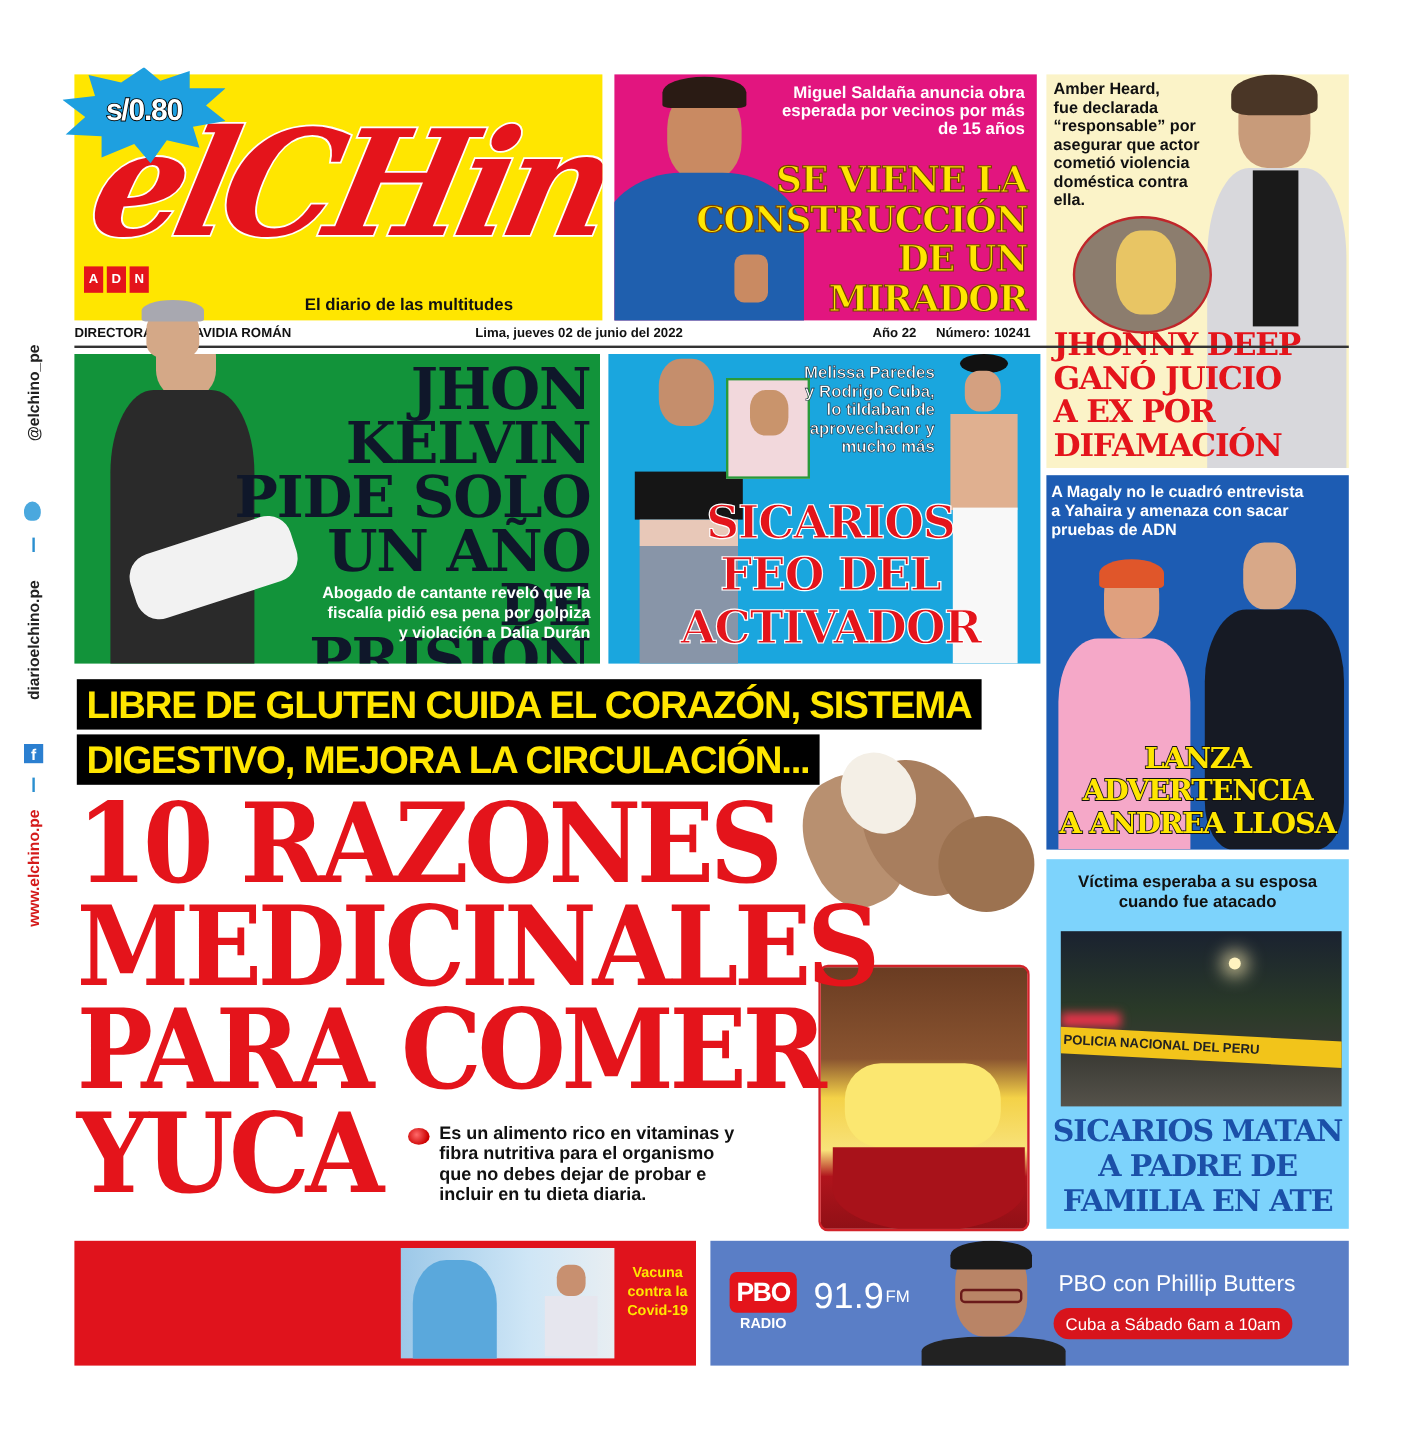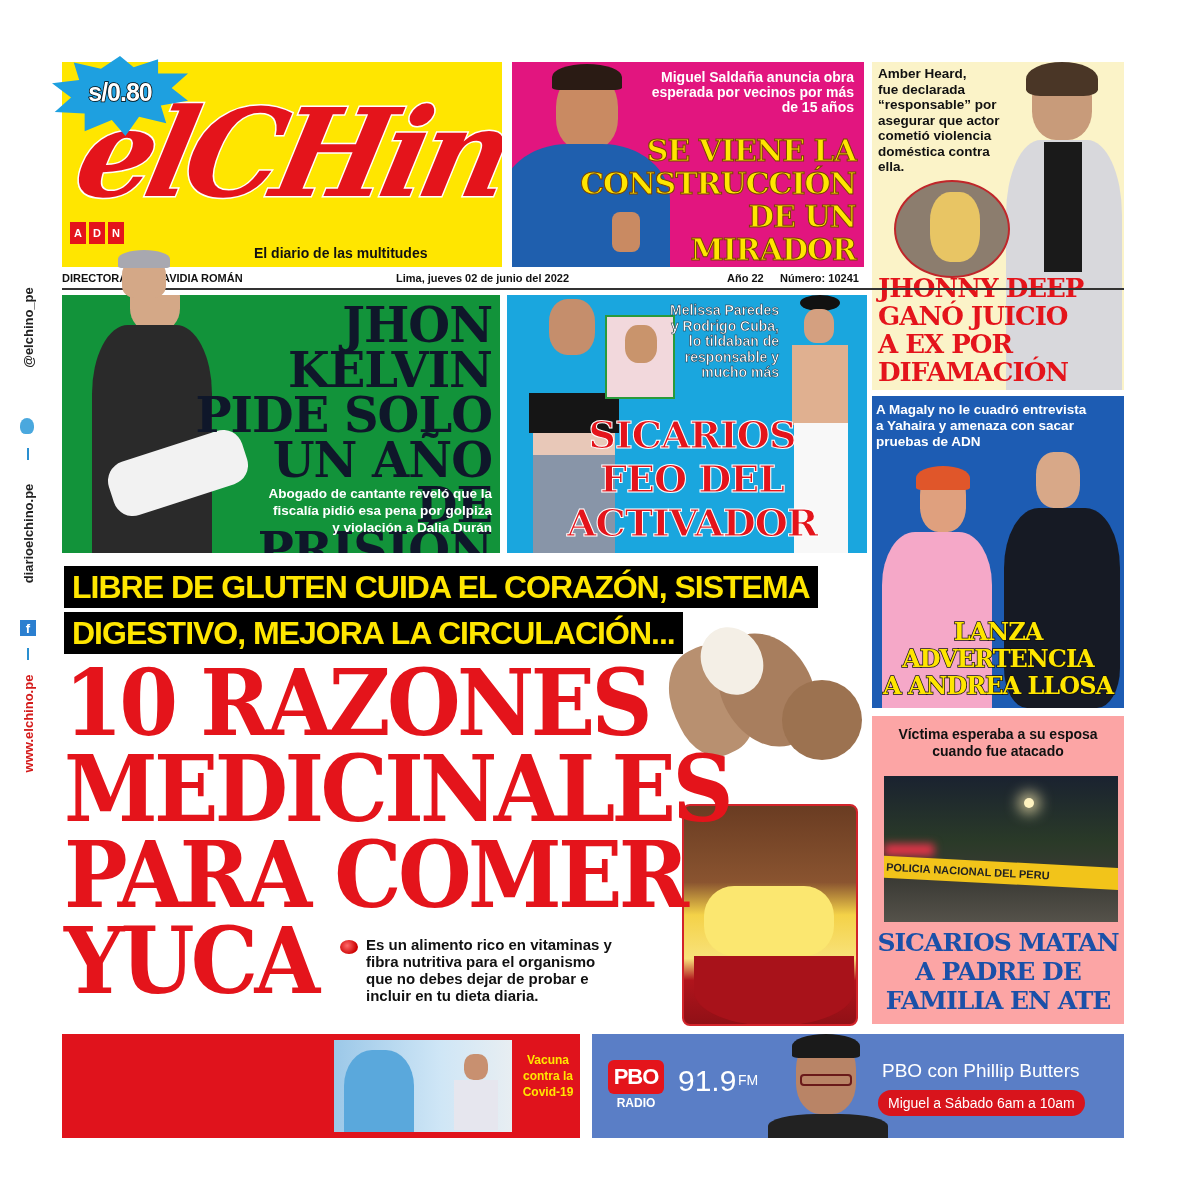--- a/index.html
+++ b/index.html
@@ -39,21 +39,21 @@
   
   .green { left: 62px; top: 295px; width: 438px; height: 258px; background: #12933a; overflow: hidden; }
 
   
   .sky { left: 507px; top: 295px; width: 360px; height: 258px; background: #1aa6de; overflow: hidden; }
 
   
   .navy { left: 872px; top: 396px; width: 252px; height: 312px; background: #1d5cb3; overflow: hidden; }
 
   
-  .amber { left: 872px; top: 716px; width: 252px; height: 308px; background: #fca5a5; overflow: hidden; }
+  .amber { left: 872px; top: 716px; width: 252px; height: 308px; background: #7dd3fc; overflow: hidden; }
 
   
   .strip { background: #000; color: #ffe600; font-weight: 700; font-size: 32px; padding: 2px 8px; line-height: 38px; white-space: nowrap; letter-spacing: -1px; }
   .yuca-h { color: #e4141b; font-family: "DejaVu Serif", serif; font-weight: 900; line-height: 86px; letter-spacing: -4px; transform: scaleX(0.92); transform-origin: left top; white-space: nowrap; }
 
   .bottom-red { left: 62px; top: 1034px; width: 518px; height: 104px; background: #e0131c; overflow: hidden; }
   .radio { left: 592px; top: 1034px; width: 532px; height: 104px; background: #5a7ec6; overflow: hidden; }
 </style>
 </head>
 <body>
@@ -170,21 +170,21 @@
   <div class="abs" style="left:275px; top:0; width:85px; height:258px;">
     <div class="abs" style="left:18px; top:0; width:40px; height:16px; background:#111; border-radius:50%;"></div>
     <div class="abs" style="left:22px; top:14px; width:30px; height:34px; background:#d4a080; border-radius:40%;"></div>
     <div class="abs" style="left:10px; top:50px; width:56px; height:80px; background:#e0b090;"></div>
     <div class="abs" style="left:12px; top:128px; width:54px; height:130px; background:#f8f8f8;"></div>
   </div>
   <div class="abs" style="left:150px; top:8px; width:122px; text-align:right; font-weight:700; font-size:14px; line-height:15.5px; color:#fff; -webkit-text-stroke:0.5px #123; ">
     <div>Melissa Paredes</div>
     <div>y Rodrigo Cuba,</div>
     <div>lo tildaban de</div>
-    <div>responsable y</div>
+    <div>aprovechador y</div>
     <div>mucho más</div>
   </div>
   <div class="abs slab" style="left:60px; top:118px; width:250px; text-align:center; font-size:38px; line-height:44px; color:#e4141b; -webkit-text-stroke:1px #fff;">
     <div>SICARIOS</div>
     <div>FEO DEL</div>
     <div>ACTIVADOR</div>
   </div>
 </div>
 
 <div class="abs navy">
@@ -273,14 +273,14 @@
   <div class="abs" style="left:16px; top:62px; width:56px; text-align:center; color:#fff; font-weight:700; font-size:12px;">RADIO</div>
   <div class="abs" style="left:86px; top:30px; color:#fff; font-size:30px;">91.9</div>
   <div class="abs" style="left:146px; top:38px; color:#fff; font-size:14px;">FM</div>
   <div class="abs" style="left:180px; top:0; width:110px; height:104px;">
     <div class="abs" style="left:24px; top:4px; width:60px; height:76px; background:#b98466; border-radius:40%;"></div>
     <div class="abs" style="left:20px; top:0; width:68px; height:24px; background:#1a1a1a; border-radius:50% 50% 10% 10%;"></div>
     <div class="abs" style="left:28px; top:40px; width:52px; height:12px; border:2px solid #6a1a1a; border-radius:4px;"></div>
     <div class="abs" style="left:-4px; top:80px; width:120px; height:30px; background:#222; border-radius:40% 40% 0 0;"></div>
   </div>
   <div class="abs" style="left:290px; top:26px; color:#fff; font-size:19px;">PBO con Phillip Butters</div>
-  <div class="abs" style="left:286px; top:56px; height:26px; padding:0 10px; background:#d8141c; border-radius:14px; color:#fff; font-size:14px; line-height:26px; white-space:nowrap;">Miguel a Sábado 6am a 10am</div>
+  <div class="abs" style="left:286px; top:56px; height:26px; padding:0 10px; background:#d8141c; border-radius:14px; color:#fff; font-size:14px; line-height:26px; white-space:nowrap;">Cuba a Sábado 6am a 10am</div>
 </div>
 
 </body></html>

